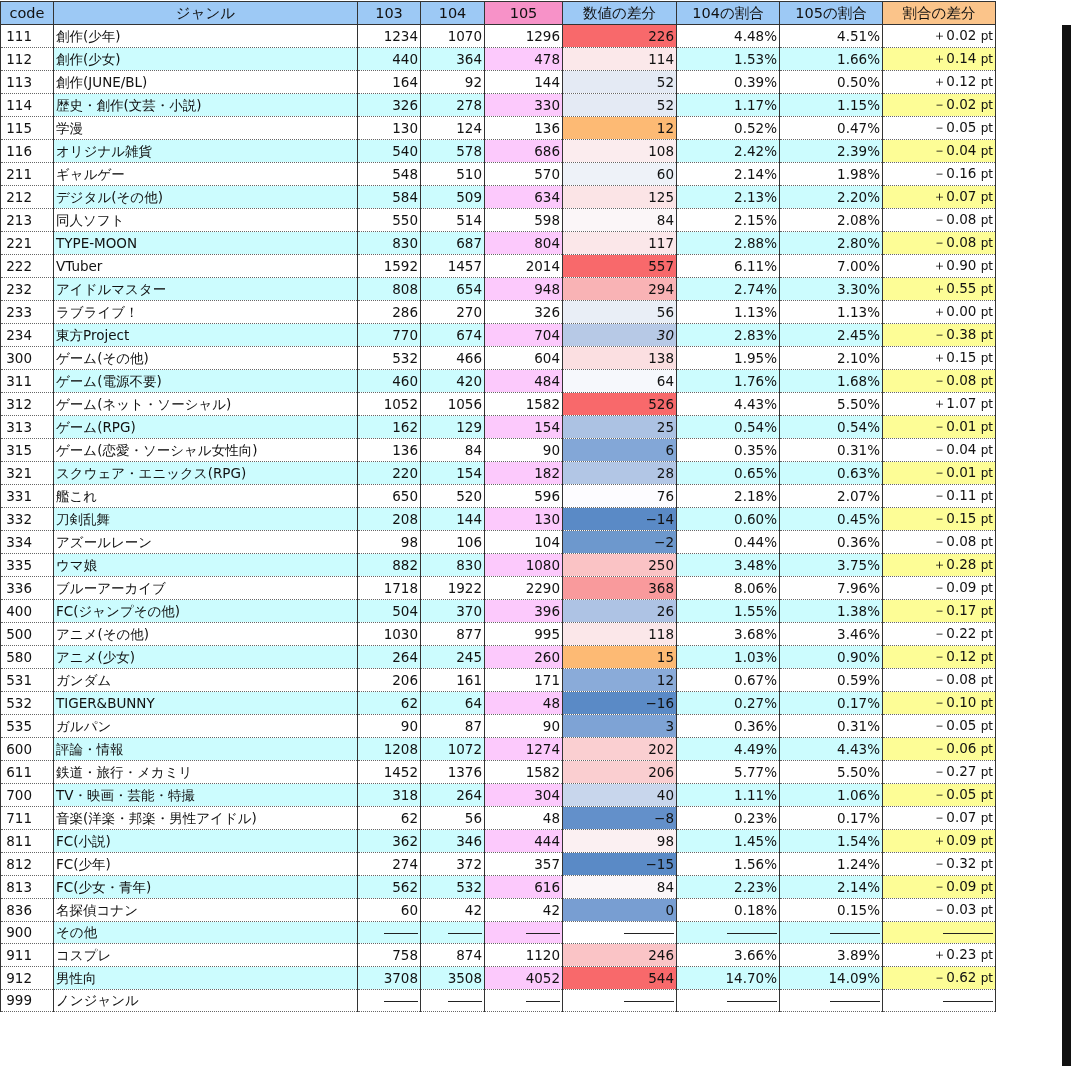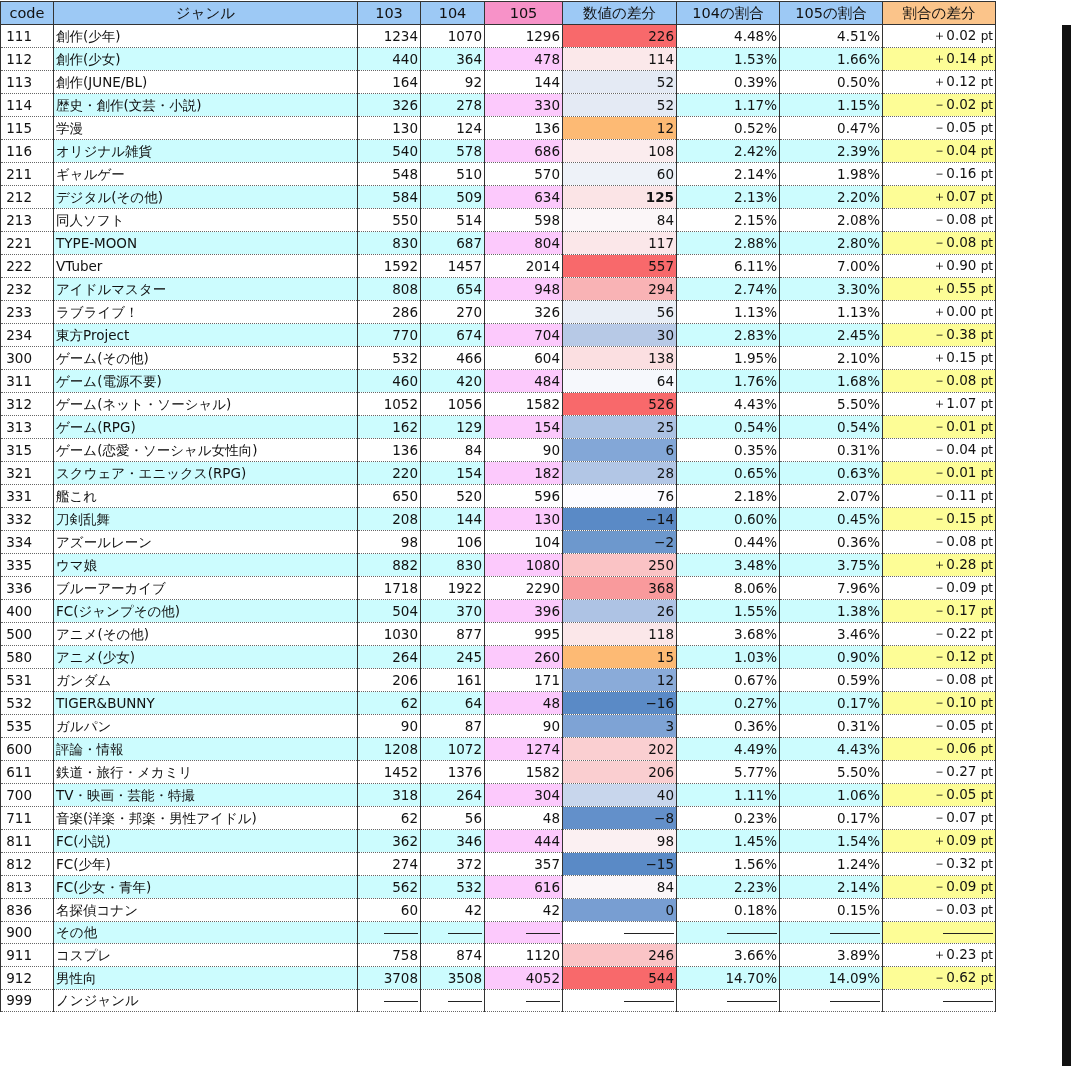--- a/index.html
+++ b/index.html
@@ -130,21 +130,21 @@
           <td class="num cy">2.14%</td>
           <td class="num cy">1.98%</td>
           <td class="num yl"><span>－0.16</span> <span class="pt">pt</span></td>
         </tr>
         <tr class="alt">
           <td class="code">212</td>
           <td class="genre cy">デジタル(その他)</td>
           <td class="num cy">584</td>
           <td class="num cy">509</td>
           <td class="num pk">634</td>
-          <td class="num" style="background: rgb(251, 228, 230); font-weight: bold;">125</td>
+          <td class="num" style="background: rgb(251, 228, 230);">125</td>
           <td class="num cy">2.13%</td>
           <td class="num cy">2.20%</td>
           <td class="num yl"><span>＋0.07</span> <span class="pt">pt</span></td>
         </tr>
         <tr>
           <td class="code">213</td>
           <td class="genre cy">同人ソフト</td>
           <td class="num cy">550</td>
           <td class="num cy">514</td>
           <td class="num pk">598</td>
@@ -196,21 +196,21 @@
           <td class="num cy">1.13%</td>
           <td class="num cy">1.13%</td>
           <td class="num yl"><span>＋0.00</span> <span class="pt">pt</span></td>
         </tr>
         <tr class="alt">
           <td class="code">234</td>
           <td class="genre cy">東方Project</td>
           <td class="num cy">770</td>
           <td class="num cy">674</td>
           <td class="num pk">704</td>
-          <td class="num" style="background: rgb(183, 201, 230);">30</td>
+          <td class="num" style="background: rgb(183, 201, 230); font-style: italic;">30</td>
           <td class="num cy">2.83%</td>
           <td class="num cy">2.45%</td>
           <td class="num yl"><span>－0.38</span> <span class="pt">pt</span></td>
         </tr>
         <tr>
           <td class="code">300</td>
           <td class="genre cy">ゲーム(その他)</td>
           <td class="num cy">532</td>
           <td class="num cy">466</td>
           <td class="num pk">604</td>

